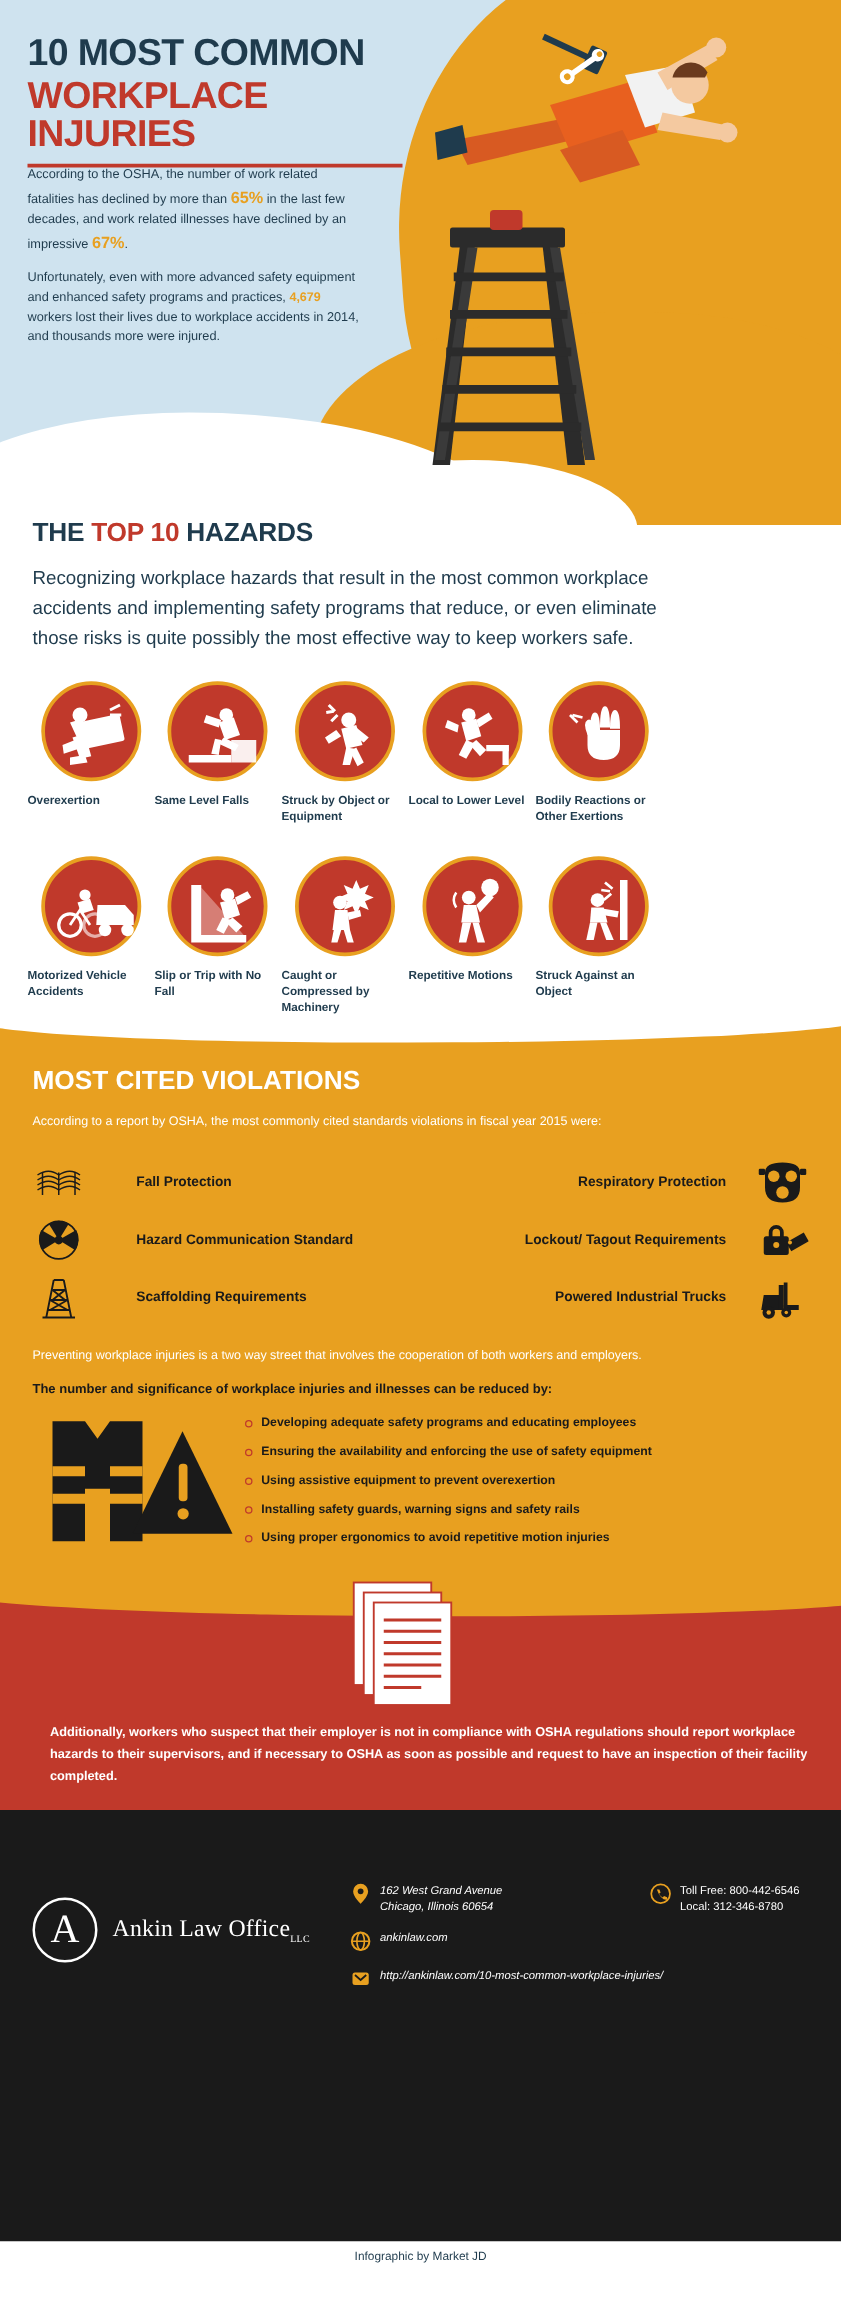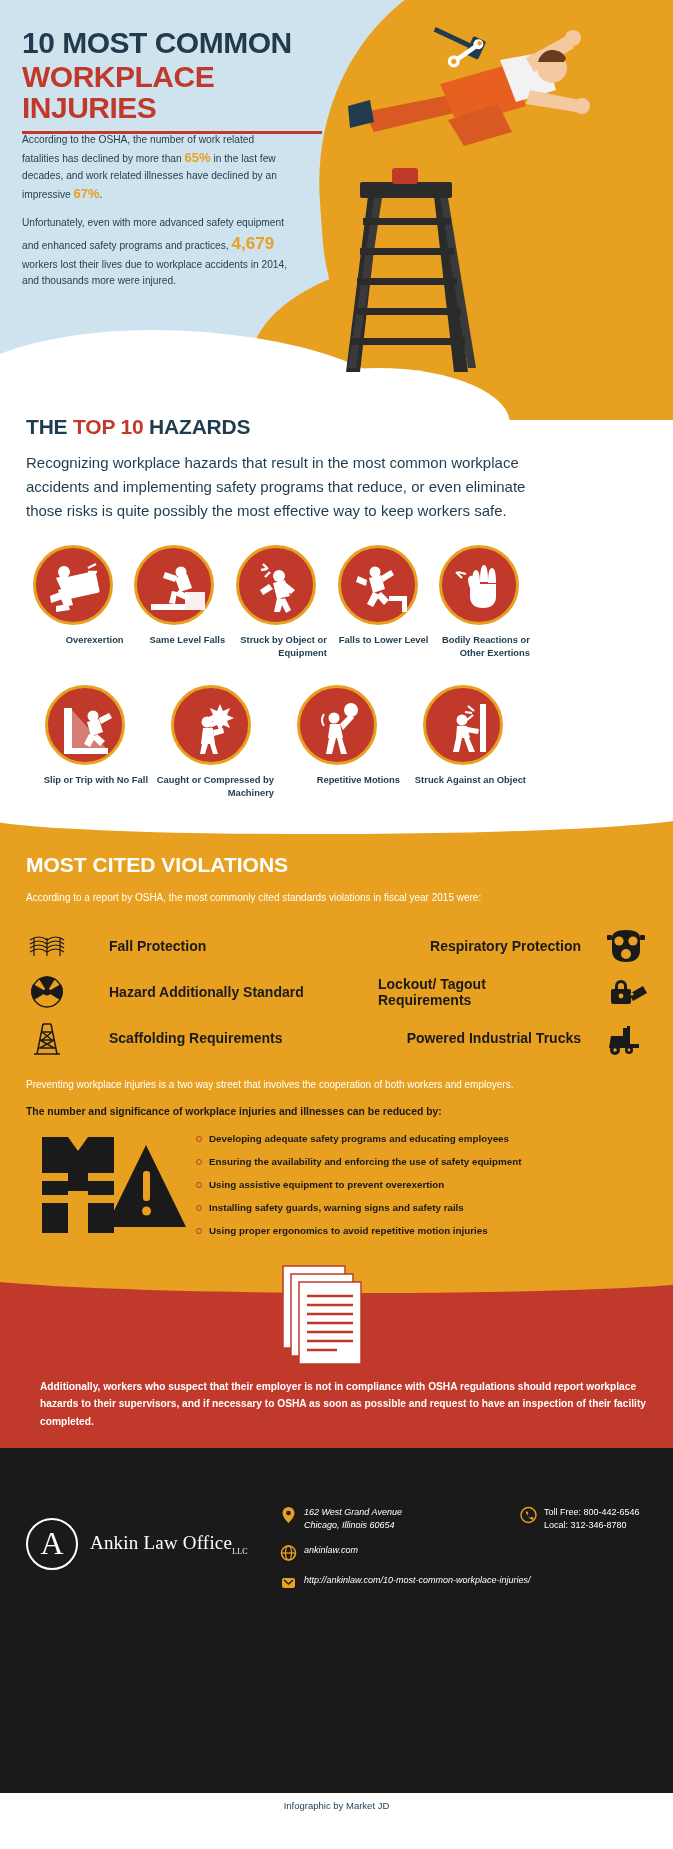--- a/index.html
+++ b/index.html
@@ -86,21 +86,21 @@
     position: absolute;
     top: 132px; left: 22px;
     width: 268px;
     z-index: 12;
     font-size: 10.2px;
     line-height: 1.55;
     color: #1f3b4d;
   }
   .intro p { margin-bottom: 11px; }
   .hl-orange { color: #e8a020; font-weight: bold; font-size: 13px; }
-  .hl-orange-sm { color: #e8a020; font-weight: bold; font-size: 17px; }
+  .hl-orange-sm { color: #e8a020; font-weight: bold; font-size: 10px; }
 
   
   .scene { position: absolute; top: 0; left: 300px; width: 373px; height: 420px; z-index: 11; }
 
   
   .hazards {
     position: absolute;
     top: 415px; left: 0;
     width: 552px;
     z-index: 12;
@@ -120,21 +120,21 @@
     line-height: 1.6;
     color: #1f3b4d;
   }
   .icon-grid {
     display: flex;
     margin: 22px 22px 0 22px;
     gap: 0;
   }
   .icon-cell {
     width: 126px;
-    text-align: right;
+    text-align: left;
   }
   .icon-circle {
     width: 80px; height: 80px;
     border-radius: 50%;
     background: #c0392b;
     border: 3px solid #e8a020;
     margin: 0 auto;
     position: relative;
   }
   .icon-circle svg { position: absolute; top: 0; left: 0; }
@@ -199,21 +199,21 @@
     align-items: center;
     height: 46px;
   }
   .viol-row.right { justify-content: flex-end; }
   .viol-ico {
     width: 42px; height: 40px;
     flex: 0 0 42px;
     position: relative;
   }
   .viol-txt {
-    font-size: 14px;
+    font-size: 11px;
     font-weight: bold;
     color: #1a1a1a;
     margin-left: 10px;
     padding-left: 31px;
   }
   .viol-row.right .viol-txt { margin-left: 0; margin-right: 24px; }
 
   .viol-note {
     margin-top: 16px;
     font-size: 10px;
@@ -495,38 +495,53 @@
             <circle cx="34" cy="24" r="5.5" fill="#fff"></circle>
             <path d="M28 30 l12 -3 l4 14 l-12 4 z" fill="#fff"></path>
             <path d="M40 28 l10 -6 l3 5 l-11 7 z" fill="#fff"></path>
             <path d="M26 32 l-9 -4 l-2 6 l10 4 z" fill="#fff"></path>
             <path d="M32 44 l-6 12 l6 3 l7 -12 z" fill="#fff"></path>
             <path d="M40 44 l8 8 l-5 5 l-8 -9 z" fill="#fff"></path>
             <rect x="48" y="48" width="18" height="5" fill="#fff"></rect>
             <rect x="61" y="48" width="5" height="16" fill="#fff"></rect>
           </svg>
         </div>
-        <div class="icon-label">Falls to Lower Level</div>
+        <div class="icon-label">Local to Lower Level</div>
       </div>
       <div class="icon-cell">
         <div class="icon-circle">
           <svg width="80" height="80" viewBox="0 0 80 80">
             <path d="M30 36 q0 -14 4 -14 q4 0 4 14" fill="#fff"></path>
             <path d="M38 34 q0 -17 4 -17 q4 0 4 17" fill="#fff"></path>
             <path d="M46 35 q0 -15 4 -15 q4 0 4 15" fill="#fff"></path>
             <path d="M28 40 q-4 -10 0 -12 q4 -2 6 8" fill="#fff"></path>
             <path d="M28 36 h26 v12 q0 12 -13 12 q-13 0 -13 -12 z" fill="#fff"></path>
             <path d="M20 30 l-6 -6 m10 2 l-8 -2" stroke="#fff" stroke-width="2.2" fill="none"></path>
           </svg>
         </div>
         <div class="icon-label">Bodily Reactions or Other Exertions</div>
       </div>
     </div>
 
     <div class="icon-grid" style="margin-top:26px;">
+      <div class="icon-cell">
+        <div class="icon-circle">
+          <svg width="80" height="80" viewBox="0 0 80 80">
+            <path d="M42 36 h22 l7 8 v8 h-30 z" fill="#fff"></path>
+            <circle cx="48" cy="56" r="5" fill="#fff"></circle>
+            <circle cx="66" cy="56" r="5" fill="#fff"></circle>
+            <circle cx="20" cy="52" r="9" fill="none" stroke="#fff" stroke-width="2.6"></circle>
+            <circle cx="40" cy="52" r="9" fill="none" stroke="#fff" stroke-width="2.6" opacity="0.6"></circle>
+            <path d="M20 52 l8 -12 l8 12" stroke="#fff" stroke-width="2.2" fill="none"></path>
+            <circle cx="32" cy="28" r="4.5" fill="#fff"></circle>
+            <path d="M26 34 l10 -3 l3 9 l-10 3 z" fill="#fff"></path>
+          </svg>
+        </div>
+        <div class="icon-label">Motorized Vehicle Accidents</div>
+      </div>
       <div class="icon-cell">
         <div class="icon-circle">
           <svg width="80" height="80" viewBox="0 0 80 80">
             <path d="M16 20 h8 v40 h36 v6 h-44 z" fill="#fff"></path>
             <path d="M24 22 l34 38 h-34 z" fill="#fff" opacity="0.35"></path>
             <circle cx="45" cy="28" r="5.5" fill="#fff"></circle>
             <path d="M39 34 l12 -3 l4 13 l-12 4 z" fill="#fff"></path>
             <path d="M51 30 l10 -5 l3 5 l-11 6 z" fill="#fff"></path>
             <path d="M41 46 l-5 10 l6 3 l6 -11 z" fill="#fff"></path>
             <path d="M49 46 l8 7 l-5 5 l-8 -8 z" fill="#fff"></path>
@@ -608,21 +623,21 @@
           <div class="viol-ico">
             <svg width="42" height="40" viewBox="0 0 42 40">
               <circle cx="21" cy="20" r="15" fill="none" stroke="#1a1a1a" stroke-width="1.4"></circle>
               <circle cx="21" cy="20" r="3.5" fill="#1a1a1a"></circle>
               <path d="M21 20 L13 7 a15 15 0 0 1 16 0 Z" fill="#1a1a1a"></path>
               <path d="M21 20 L29 33 a15 15 0 0 1 -16 0 Z" fill="#1a1a1a" opacity="0"></path>
               <path d="M21 20 L8 28 a15 15 0 0 1 -1 -16 Z" fill="#1a1a1a"></path>
               <path d="M21 20 L34 28 a15 15 0 0 0 1 -16 Z" fill="#1a1a1a"></path>
             </svg>
           </div>
-          <div class="viol-txt">Hazard Additionally Standard</div>
+          <div class="viol-txt">Hazard Communication Standard</div>
         </div>
         <div class="viol-row">
           <div class="viol-ico">
             <svg width="42" height="40" viewBox="0 0 42 40">
               <g stroke="#1a1a1a" stroke-width="1.5" fill="none">
                 <path d="M11 36 L17 6 M31 36 L25 6 M17 6 h8"></path>
                 <path d="M14 22 h14 M12 30 h18 M16 14 h10"></path>
                 <path d="M14 22 L28 30 M28 22 L14 30 M16 14 L26 22 M26 14 L16 22"></path>
                 <path d="M8 36 h26"></path>
               </g>

